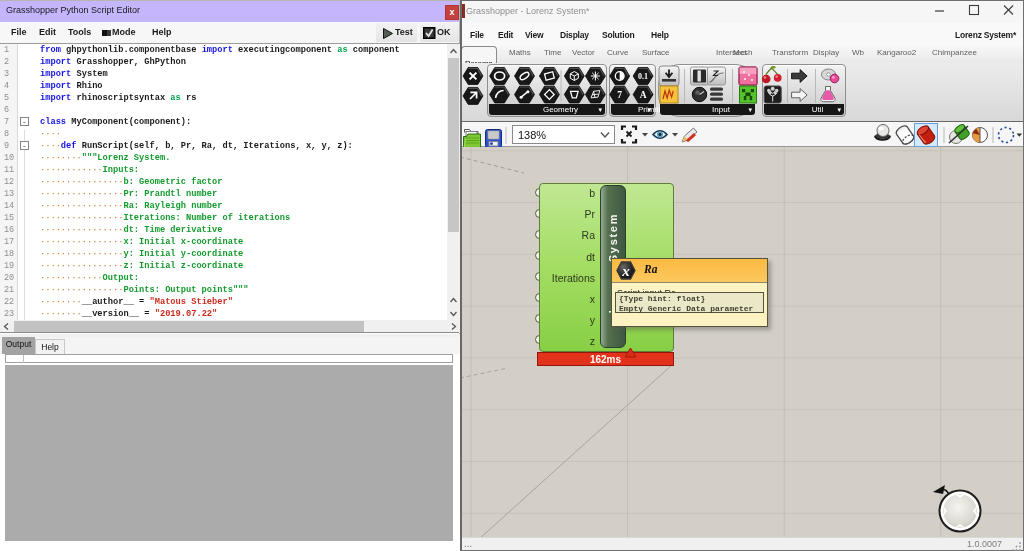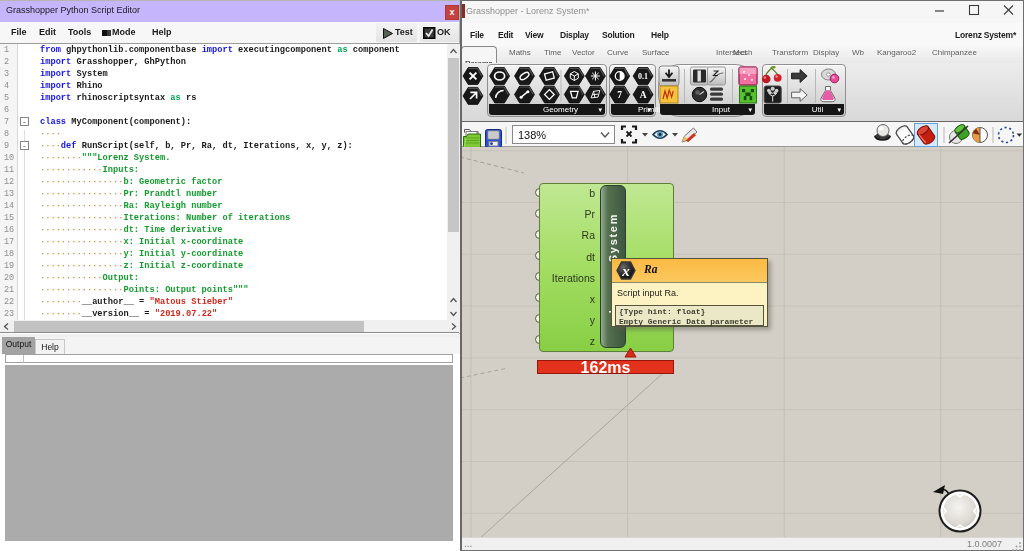--- a/index.html
+++ b/index.html
@@ -34,26 +34,26 @@
 
 #comp { position:absolute; left:79px; top:36px; width:135px; height:169px;
   background:linear-gradient(180deg,#c0e893 0%,#a3dd62 50%,#88cf45 100%);
   border:1px solid #5f7e3a; border-radius:4px; }
 .nub { position:absolute; width:9px; height:9px; border-radius:50%; background:#f2f2ea; border:1.5px solid #4e5f33; }
 .ilabel { position:absolute; right:78px; font-size:10.5px; color:#2e3a1e; text-align:right; width:75px; }
 #capsule { position:absolute; left:140px; top:38px; width:26px; height:163px;
   background:linear-gradient(90deg,#93ad90 0%,#56714f 28%,#3d5741 100%);
   border:1px solid #2c3f2e; border-radius:6px; }
 #capsule .vt { position:absolute; left:50%; top:calc(50% - 4px); transform:translate(-50%,-50%) rotate(-90deg); white-space:nowrap; color:#f4f6ef; font-weight:bold; font-size:11px; letter-spacing:1.7px; font-family:"Liberation Sans",sans-serif; }
-#msbar { position:absolute; left:77px; top:205px; width:137px; height:14px; background:#e2321b; border:1px solid #93150b; color:#fff; font-weight:bold; font-size:16px; text-align:center; line-height:13px;margin-top:8px; }
+#msbar { position:absolute; left:77px; top:205px; width:137px; height:14px; background:#e2321b; border:1px solid #93150b; color:#fff; font-weight:bold; font-size:10px; text-align:center; line-height:13px; }
 #tooltip { position:absolute; left:151px; top:111px; width:157px; height:69px; background:#fdf2c2; border:1px solid #55553f; box-shadow:3px 3px 4px rgba(90,90,80,0.45); }
 #tt-head { position:absolute; left:0; top:0; width:100%; height:24px; background:linear-gradient(180deg,#fbba43,#fcc85e); border-bottom:1px solid #8a8a6a; }
 #tt-title { position:absolute; left:32px; top:4px; font-style:italic; font-weight:bold; font-size:11.5px; color:#111; font-family:"Liberation Serif",serif; }
 #tt-body { position:absolute; left:5px; top:29px; font-size:9px; color:#222; }
-#tt-hint { position:absolute; left:3px; top:46px; width:149px; height:21px; background:#ebe8c8; border:1px solid #55553f; font-family:"Liberation Mono",monospace; font-weight:bold; font-size:8px; line-height:10px; color:#3f3f30; padding:1px 0 0 3px; }
+#tt-hint { position:absolute; left:3px; top:33px; width:149px; height:21px; background:#ebe8c8; border:1px solid #55553f; font-family:"Liberation Mono",monospace; font-weight:bold; font-size:8px; line-height:10px; color:#3f3f30; padding:1px 0 0 3px; }
 
 
 #ed { left:0; top:0; width:460px; height:551px; background:#ffffff; border:1px solid #b5b5b5; border-left:none; }
 #ed-title { left:0; top:0; width:100%; height:21px; background:#c4b5fd; }
 #ed-title .t { position:absolute; left:6px; top:4px; font-size:9px; color:#1a1a1a; }
 #ed-close { position:absolute; right:0px; top:4px; width:14px; height:15px; background:#c64240; border:1px solid #b03530; color:#fff; font-size:9px; font-weight:bold; text-align:center; line-height:13px; }
 #ed-menu { left:0; top:21px; width:100%; height:21px; background:#f7f7f7; }
 #ed-menu span.mi { position:absolute; top:5px; font-size:9px; font-weight:600; color:#1a1a1a; }
 #editor { left:0; top:42px; width:460px; height:276px; background:#fff; border-top:1px solid #9c9c9c; }
 #gutter { position:absolute; left:0; top:0; width:18px; height:276px; background:#f5f5f5; border-right:1px solid #d8d8d8; font-family:"Liberation Mono",monospace; font-size:8.5px; line-height:12px; color:#8f8f8f; text-align:left; padding-left:4px; white-space:pre; }

